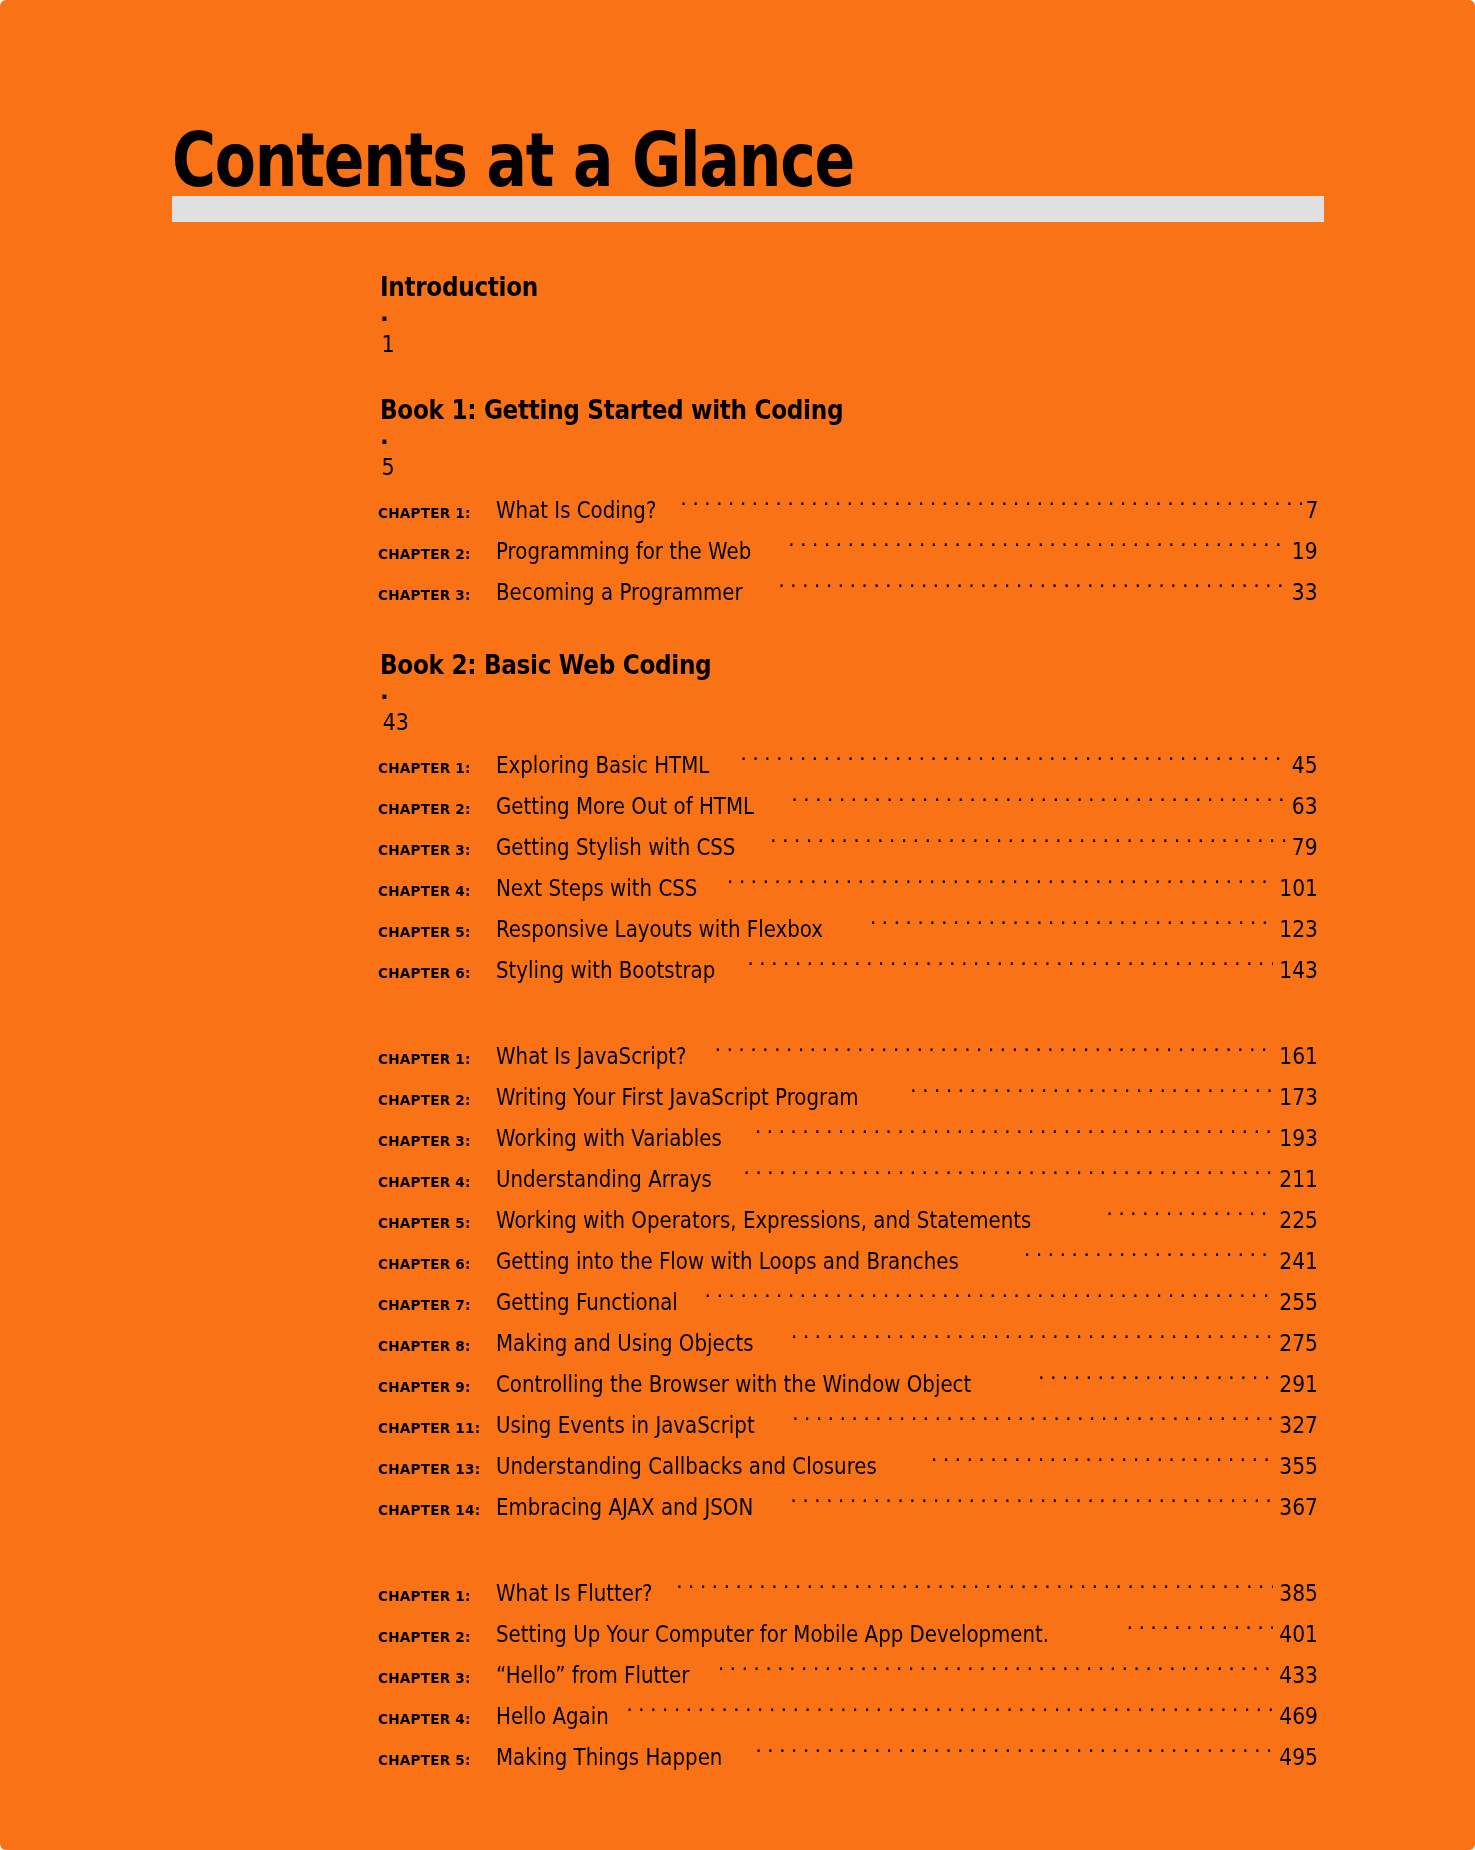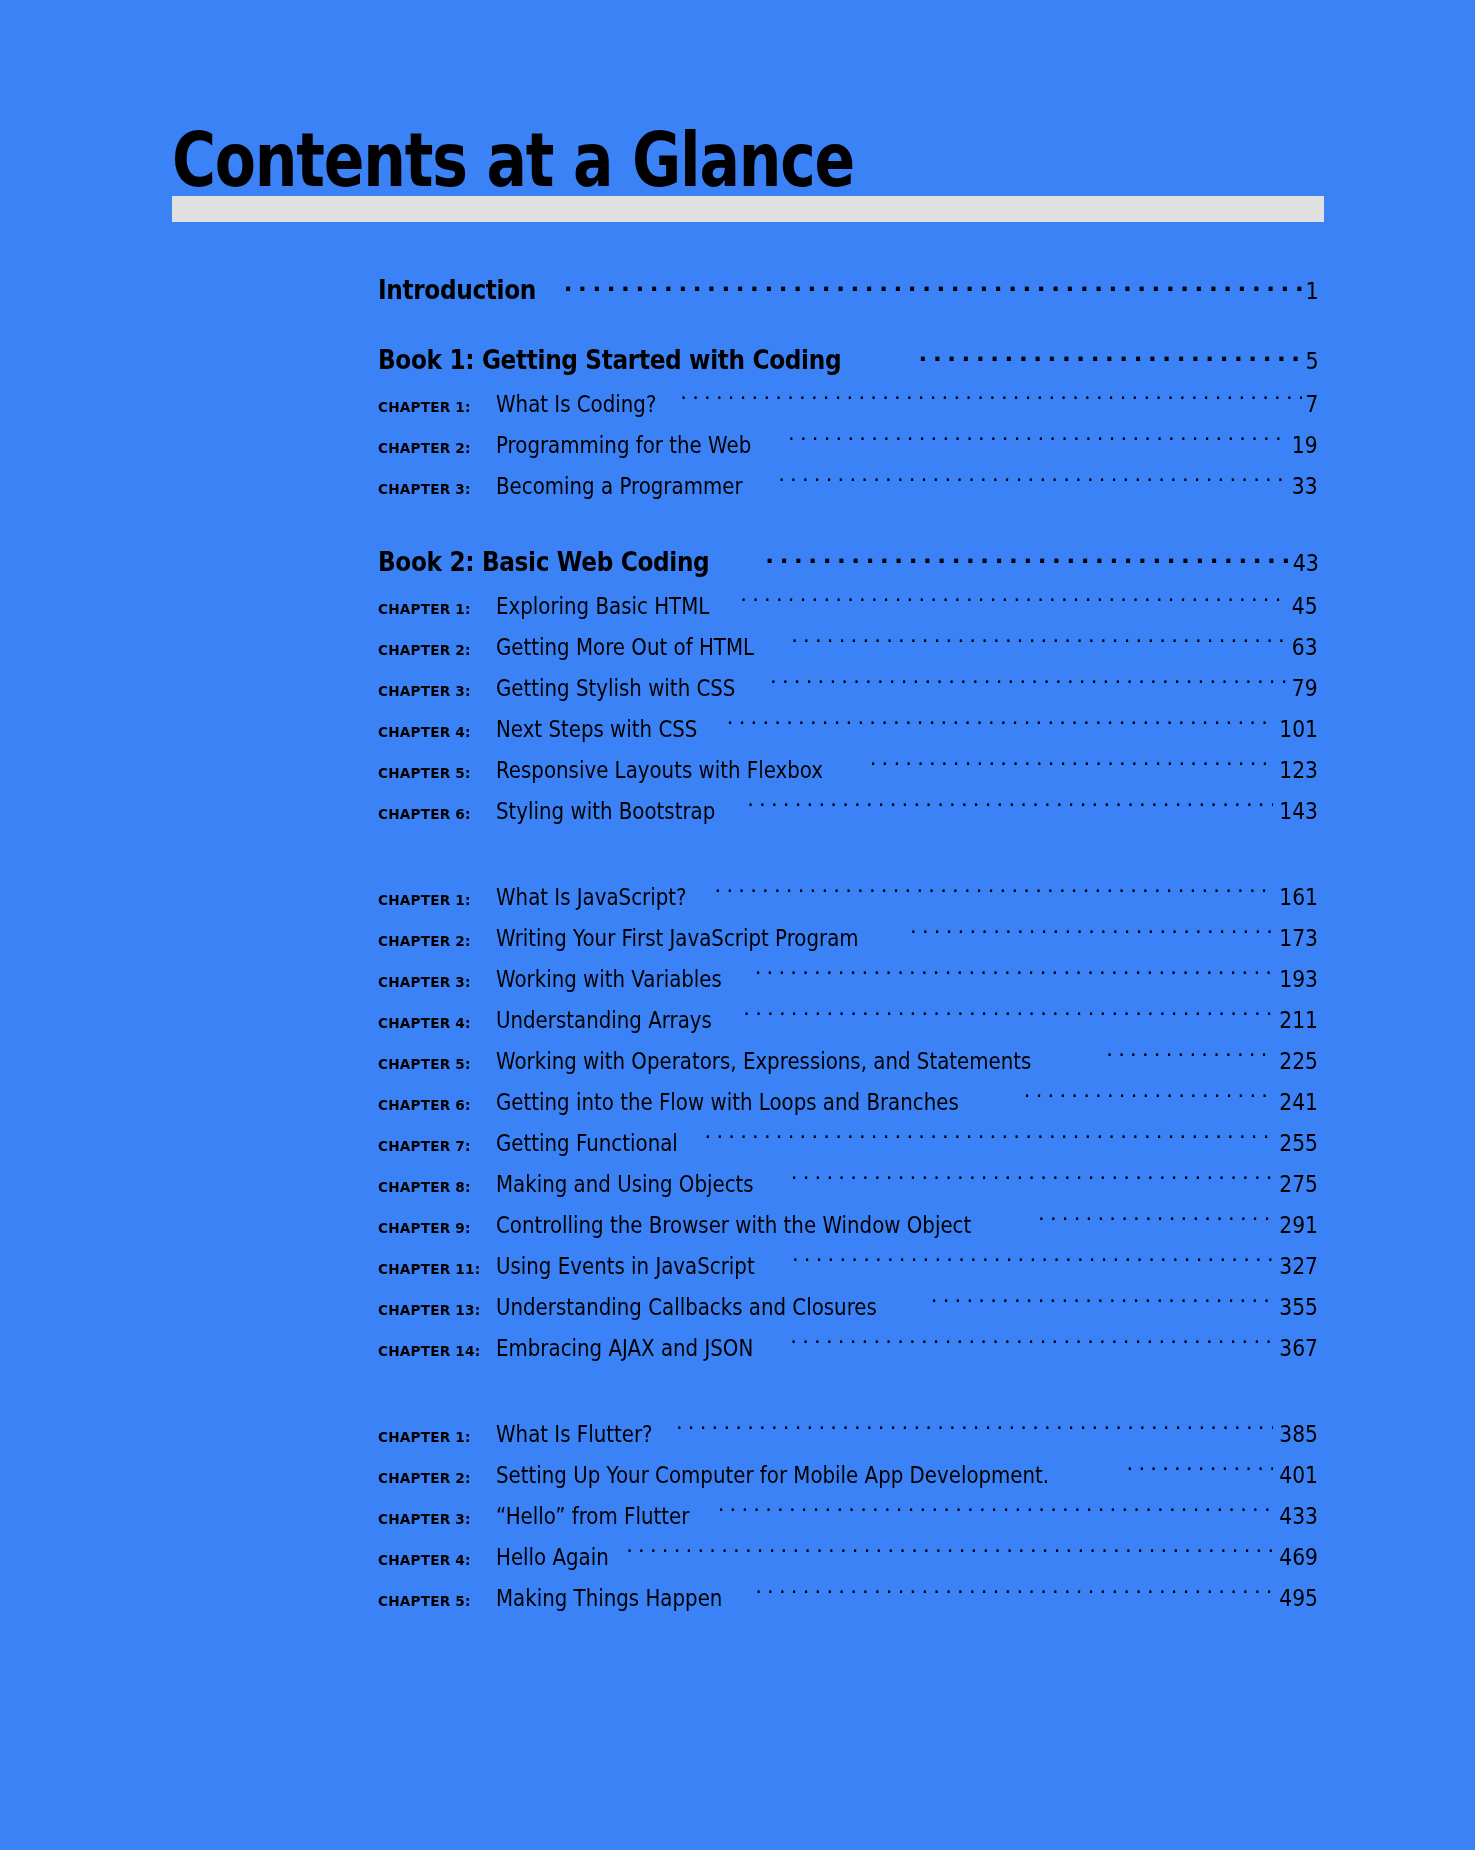--- a/index.html
+++ b/index.html
@@ -13,21 +13,22 @@
     font-family: "Liberation Sans", sans-serif;
     color: #000000;
     overflow: hidden;
     position: relative;
   }
 
   .page {
     position: relative;
     width: 1475px;
     height: 1850px;
-    background: #3b82f6;
+    background: #f97316;
+    border-radius: 6px;
   }
 
   
   .title-block {
     position: absolute;
     left: 0;
     top: 118px;
     width: 1475px;
     height: 110px;
   }
@@ -70,20 +71,21 @@
     white-space: nowrap;
   }
 
   
   .row-book {
     font-family: "DejaVu Sans", sans-serif;
     font-weight: 700;
     font-size: 27px;
     line-height: 30px;
     letter-spacing: -0.4px;
+    flex-direction: column;
   }
   .row-book .row-title {
     transform: scaleX(0.86);
     transform-origin: left center;
   }
   .spacer-book  { height: 36px; }
   .spacer-book-after { height: 9px; }
 
   
   .row-chapter {

